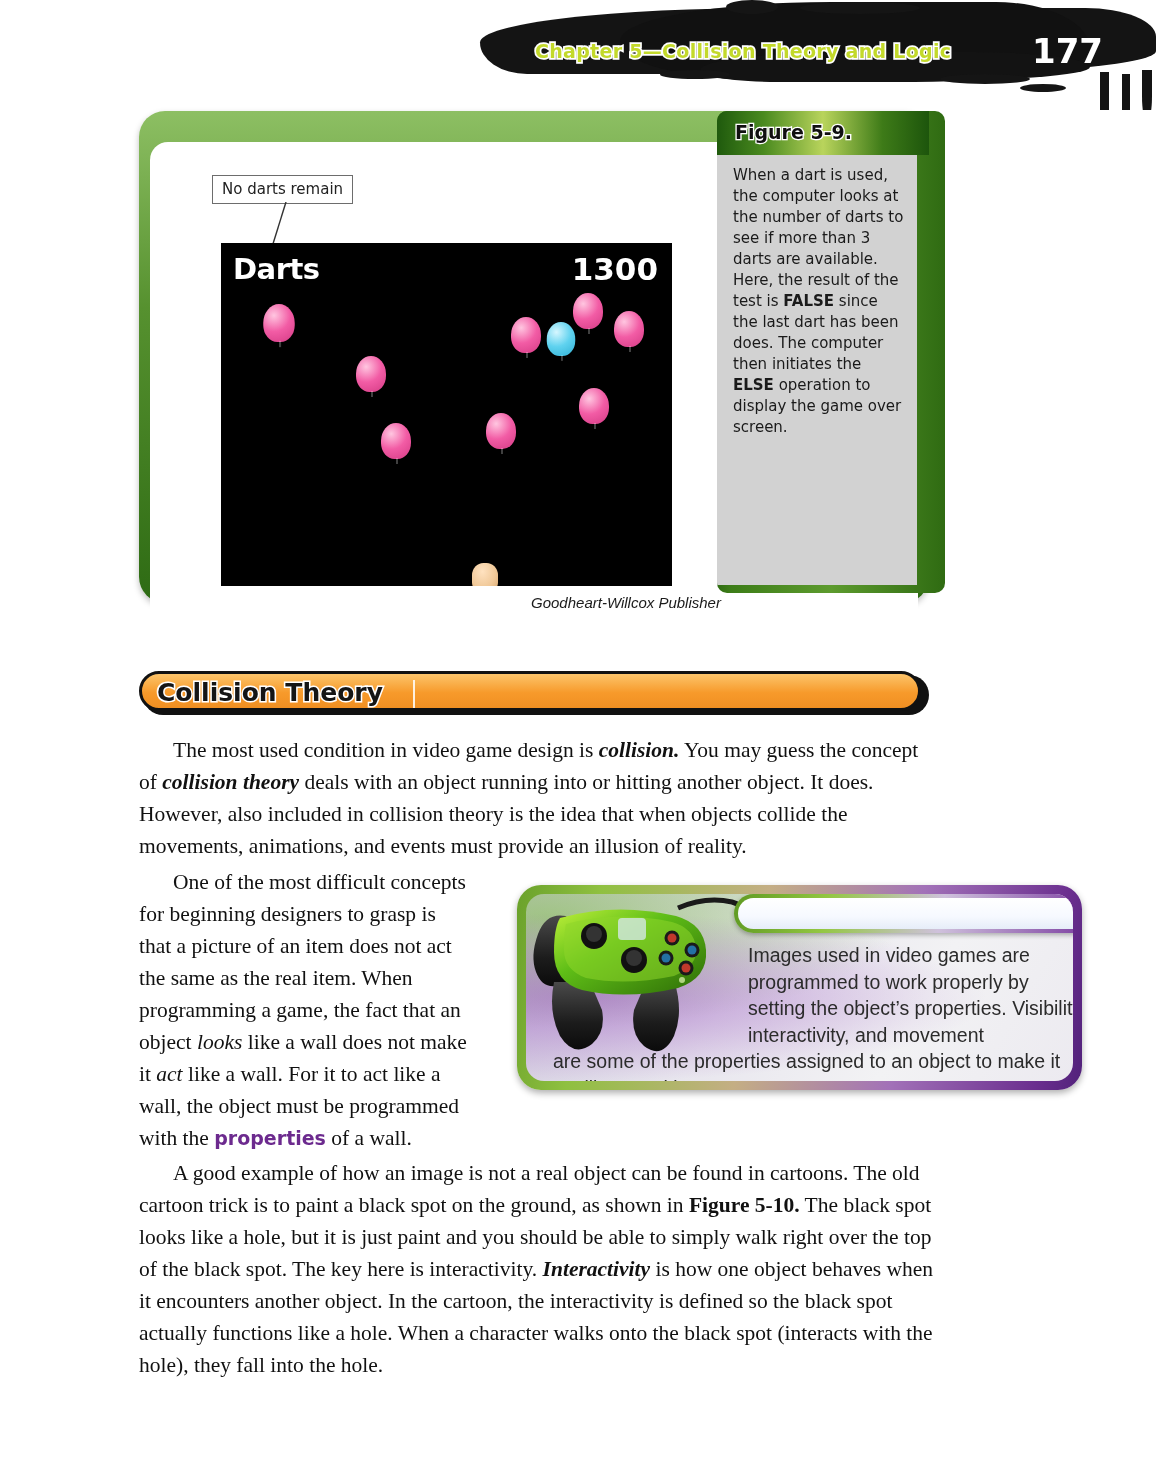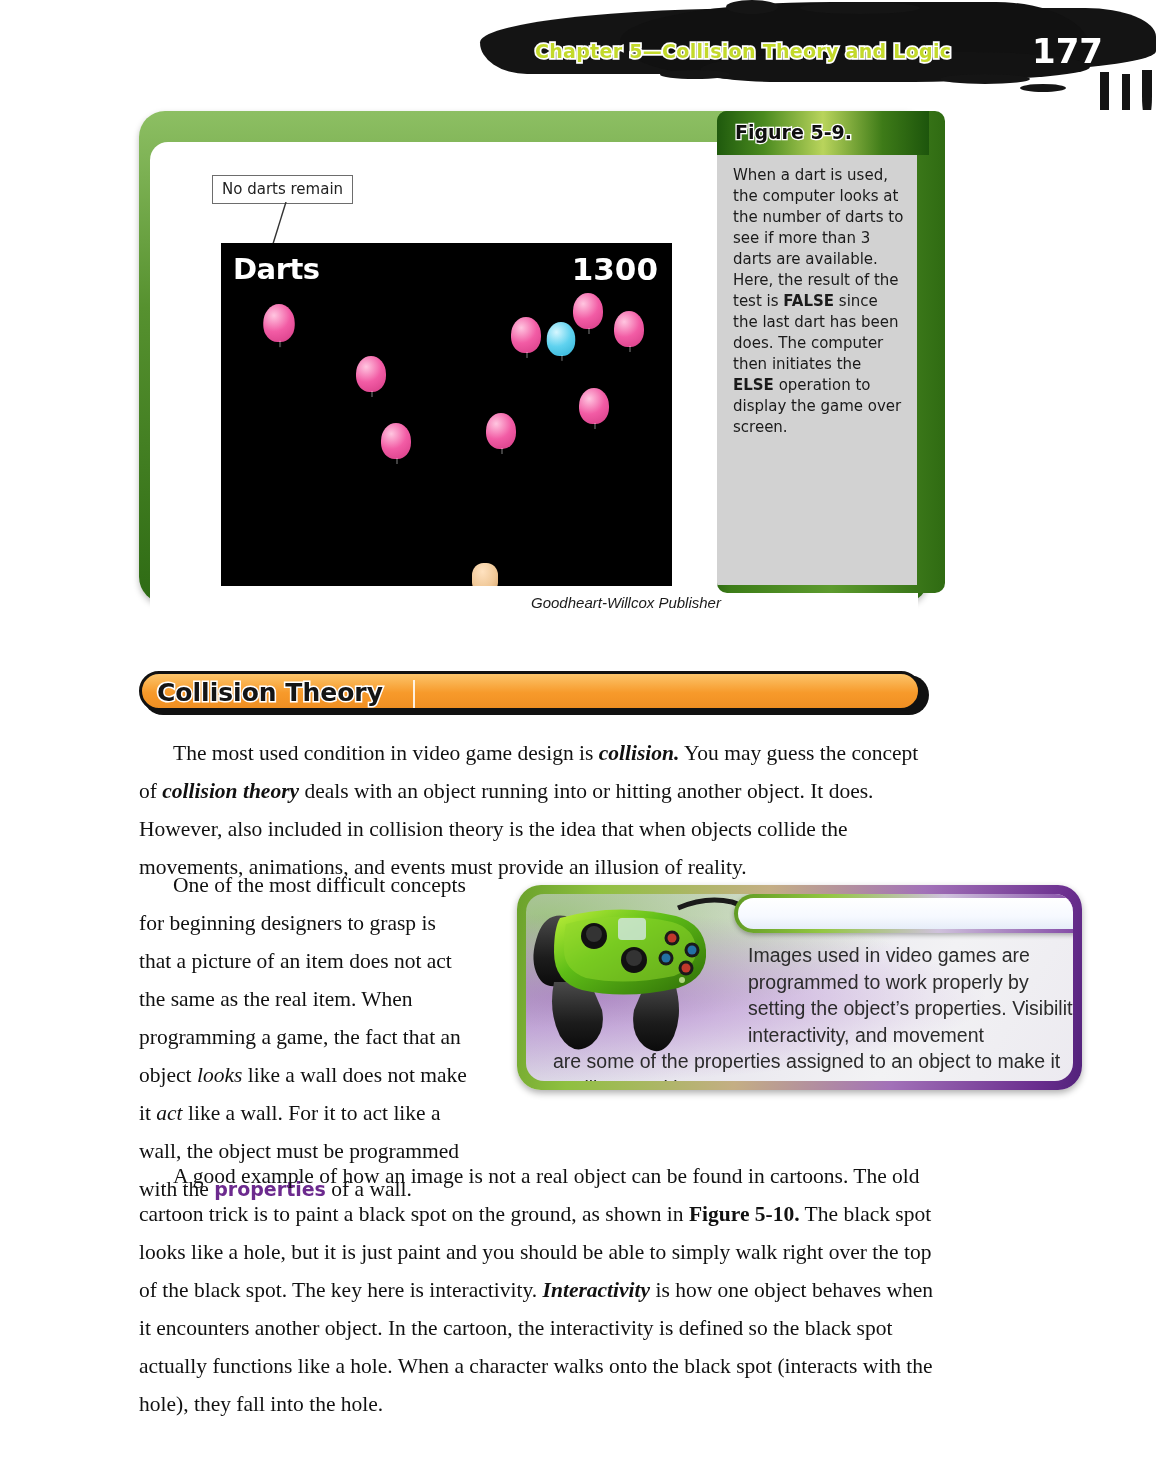--- a/index.html
+++ b/index.html
@@ -259,21 +259,21 @@
     color: #151515;
     -webkit-text-stroke: 3px #ffffff;
     paint-order: stroke fill;
     white-space: nowrap;
   }
 
   
   .body-text {
     position: absolute;
     font-size: 21.5px;
-    line-height: 38px;
+    line-height: 32px;
     color: #111111;
     text-align: left;
   }
   .p1 { left: 139px; top: 734px; width: 794px; }
   .p2 { left: 139px; top: 866px; width: 332px; }
   .p3 { left: 139px; top: 1157px; width: 798px; }
   .body-text .indent { display: inline-block; width: 34px; }
   .bi { font-weight: bold; font-style: italic; }
   .b  { font-weight: bold; margin-top: 8px; }
   .i  { font-style: italic; }

